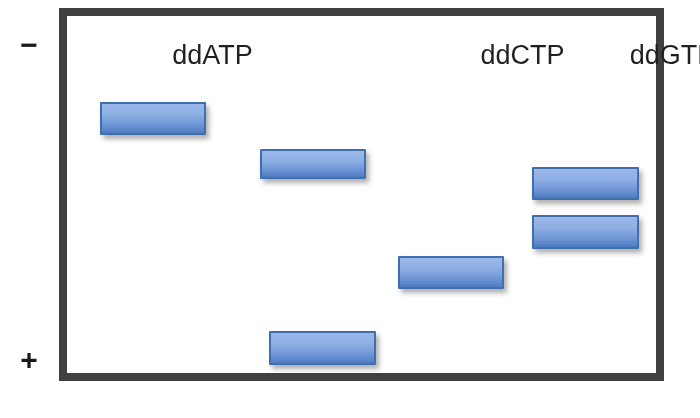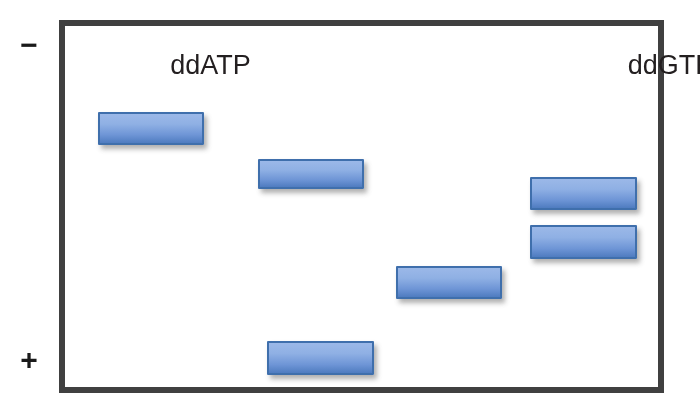--- a/index.html
+++ b/index.html
@@ -41,24 +41,24 @@
   }
   #marker-positive {
     left: 9px;
     top: 345px;
   }
 
   
   #gel-plate {
     position: absolute;
     left: 59px;
-    top: 20px;
+    top: 8px;
     width: 605px;
     height: 373px;
-    border: 6px solid #404040;
+    border: 8px solid #404040;
     background: #ffffff;
     box-sizing: border-box;
   }
 
   
   .lane-label {
     position: absolute;
     top: 24px;
     font-size: 27px;
     color: #231f20;
@@ -97,20 +97,21 @@
 
   <div class="polarity" id="marker-negative">−</div>
 
   <div class="polarity" id="marker-positive">+</div>
 
   <div id="gel-plate">
 
     <div class="lane-label lane-0">ddATP</div>
 
 
+    <div class="lane-label lane-2">ddCTP</div>
 
     <div class="lane-label lane-3">ddGTP</div>
 
     <div class="band" id="band-ddatp-1" style="left: 33px; top: 86px; width: 106px; height: 33px;"></div>
 
     <div class="band" id="band-ddttp-1" style="left: 193px; top: 133px; width: 106px; height: 30px;"></div>
 
     <div class="band" id="band-ddgtp-1" style="left: 465px; top: 151px; width: 107px; height: 33px;"></div>
 
     <div class="band" id="band-ddgtp-2" style="left: 465px; top: 199px; width: 107px; height: 34px;"></div>

